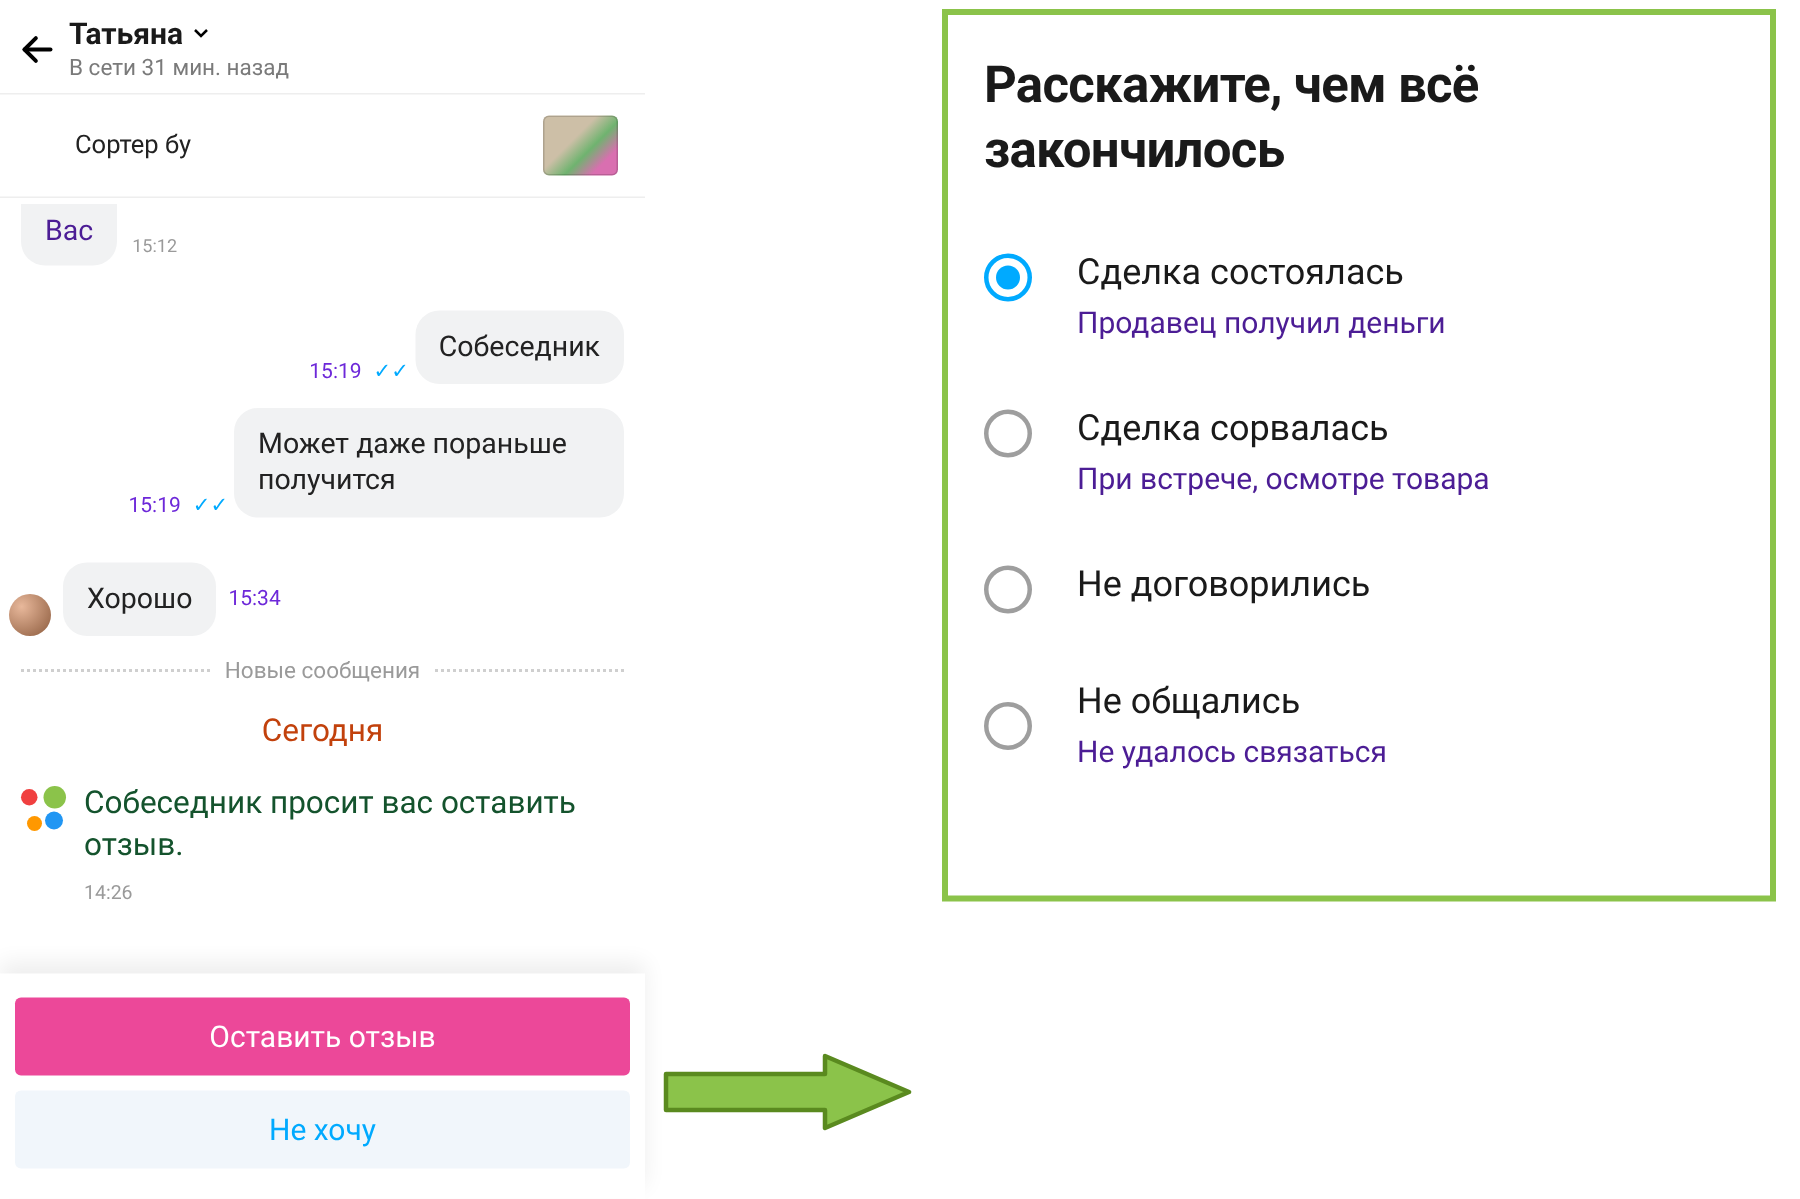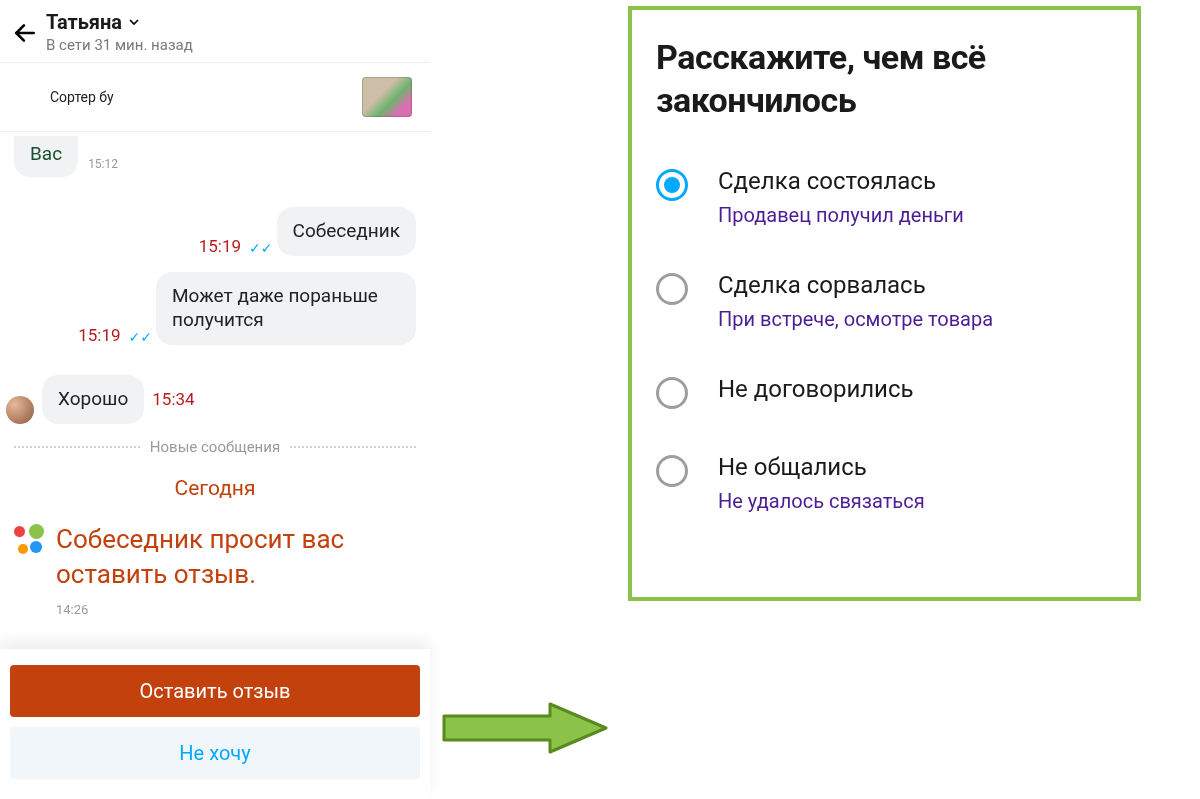--- a/index.html
+++ b/index.html
@@ -37,21 +37,21 @@
   .contact-name {
     font-size: 20px; font-weight: 700; color:#1a1a1a;
     display:flex; align-items:center; gap:4px;
   }
   .contact-status { font-size: 15px; color:#7a7a7a; margin-top:2px; }
   .listing-row {
     display:flex; align-items:center; justify-content:space-between;
     padding: 14px 18px 14px 50px;
     border-bottom: 1px solid #eee;
   }
-  .listing-title { font-size: 14px; color:#222; }
+  .listing-title { font-size: 17px; color:#222; }
   .listing-thumb {
     width: 50px; height: 40px; border-radius:4px;
     background: linear-gradient(135deg,#cdbfa7 40%,#6fb36f 60%,#d96fb0 80%);
     box-shadow: inset 0 0 0 1px rgba(0,0,0,.15);
   }
   .messages {
     flex:1;
     overflow:hidden;
     position:relative;
   }
@@ -60,21 +60,21 @@
   .msg-row.out { justify-content:flex-end; }
   .bubble {
     background:#f1f2f3;
     border-radius: 16px;
     padding: 12px 16px;
     font-size: 19px;
     color:#222;
     max-width: 260px;
     line-height:1.3;
   }
-  .time { font-size:17px; color:#b91c1c; padding:0 8px; }
+  .time { font-size:14px; color:#6d28d9; padding:0 8px; }
   .checks { color:#00aaff; font-size:14px; padding-right:4px; }
   .avatar-small {
     width:28px; height:28px; border-radius:50%;
     background: radial-gradient(circle at 30% 30%, #e8b89b, #8b5a3c);
     margin-right:8px;
     flex-shrink:0;
   }
   .divider-row {
     display:flex; align-items:center; gap:10px;
     padding: 10px 14px;
@@ -90,80 +90,80 @@
   }
   .avito-icon {
     width:30px; height:30px; position:relative; flex-shrink:0;
     margin-top:2px;
   }
   .avito-icon span { position:absolute; border-radius:50%; }
   .avito-icon .d1{ width:11px;height:11px; background:#f04040; left:0; top:2px;}
   .avito-icon .d2{ width:15px;height:15px; background:#8bc34a; right:0; top:0;}
   .avito-icon .d3{ width:10px;height:10px; background:#ff9800; left:4px; bottom:0;}
   .avito-icon .d4{ width:12px;height:12px; background:#2196f3; right:2px; bottom:1px;}
-  .system-text { font-size:26px; color:#c2410c; line-height:1.35; }
+  .system-text { font-size:21px; color:#14532d; line-height:1.35; }
   .system-time { font-size:13px; color:#9a9a9a; padding: 6px 0 0 56px; }
   .action-buttons {
     padding: 16px 10px 10px;
     background:#fff;
     box-shadow: 0 -8px 14px rgba(0,0,0,0.07);
   }
   .btn {
     display:block; width:100%;
     text-align:center;
     font-size:20px;
     padding:14px 0;
     border-radius:4px;
     margin-bottom:10px;
     cursor:pointer;
   }
-  .btn-primary { background:#c2410c; color:#fff; }
+  .btn-primary { background:#ec4899; color:#fff; }
   .btn-secondary { background:#f1f6fb; color:#00aaff; }
 
   
   .clip-row { padding: 4px 14px 0 14px; display:flex; align-items:flex-start;}
   .clip-bubble {
     background:#f1f2f3;
     border-radius: 0 0 16px 16px;
     padding: 6px 16px 12px;
-    font-size:19px; color:#14532d;
+    font-size:19px; color:#4c1d95;
   }
   .clip-time{ font-size:12px; color:#9a9a9a; align-self:flex-end; padding:0 0 6px 10px;}
 
   
   .big-arrow {
     position:absolute;
     left: 440px; top: 700px;
     width: 170px; height: 56px;
     pointer-events:none;
   }
 
   
   .right-panel {
     position:absolute;
     left: 628px; top: 6px;
-    width: 513px;
+    width: 556px;
     border: 4px solid #8bc34a;
     padding: 26px 34px 60px 24px;
     background:#fff;
   }
   .right-title {
     font-size: 34px;
     font-weight: 700;
     color:#1a1a1a;
     line-height:1.25;
     margin-bottom: 46px;
     letter-spacing: -0.5px;
   }
   .option {
     display:flex; align-items:flex-start; gap:30px;
     margin-bottom: 44px;
     cursor:pointer;
   }
-  .option:last-child{ margin-bottom: 24px; }
+  .option:last-child{ margin-bottom: 24px; align-items: center; }
   .radio {
     width:32px; height:32px; border-radius:50%;
     border:3px solid #9e9e9e;
     flex-shrink:0;
     margin-top:2px;
     position:relative;
   }
   .radio.selected { border-color:#00aaff; }
   .radio.selected::after{
     content:""; position:absolute; inset:5px;

